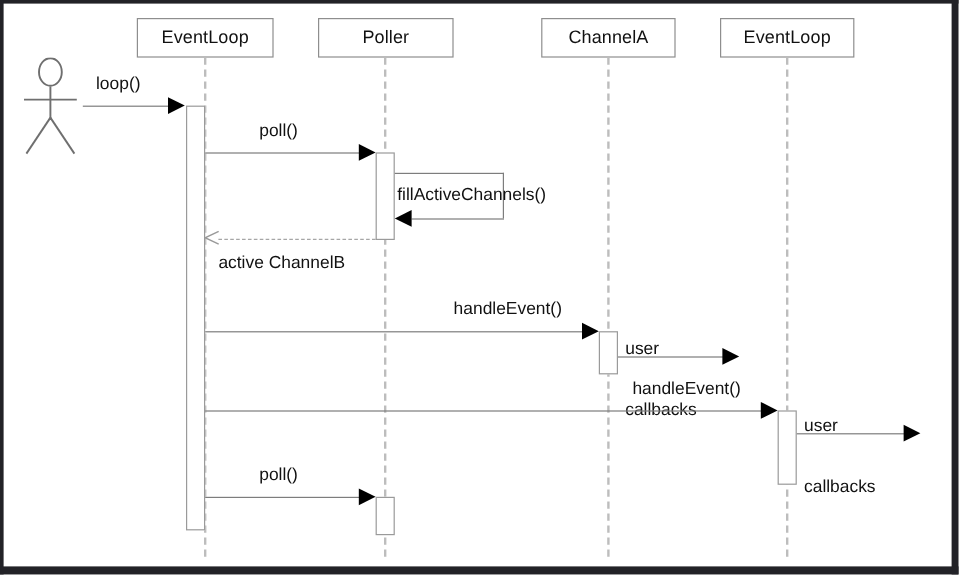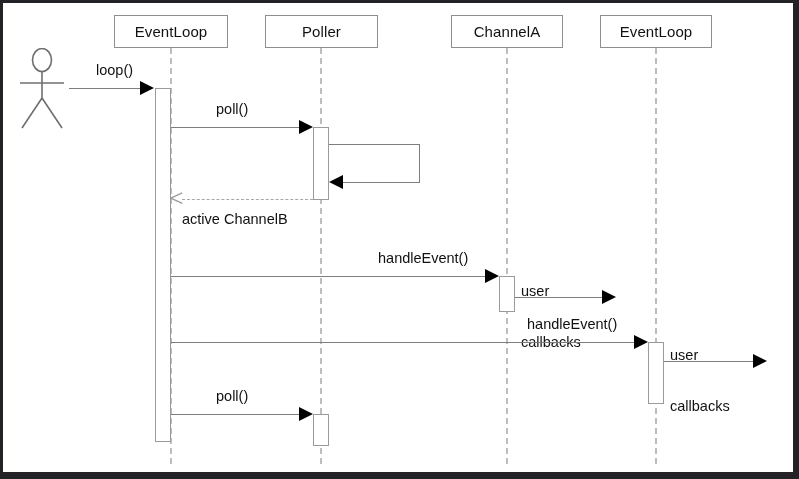--- a/index.html
+++ b/index.html
@@ -135,30 +135,31 @@
   <div class="lifeline" style="left:655px; top:48px; height:416px;"></div>
 
   <div class="activation" style="left:155px; top:88px;  width:16px; height:354px;"></div>
   <div class="activation" style="left:313px; top:127px; width:16px; height:73px;"></div>
   <div class="activation" style="left:499px; top:276px; width:16px; height:36px;"></div>
   <div class="activation" style="left:648px; top:342px; width:16px; height:62px;"></div>
   <div class="activation" style="left:313px; top:414px; width:16px; height:32px;"></div>
 
   <div class="msg-line" style="left:69px; top:88px; width:74px;"></div>
   <div class="arrow-head" style="left:140px; top:81px;"></div>
-  <div class="msg-label" style="left:96px; top:62px;">loop()</div>
+  <div class="msg-label" style="left:80px; top:62px;">loop()</div>
 
   <div class="msg-line" style="left:171px; top:127px; width:130px;"></div>
   <div class="arrow-head" style="left:299px; top:120px;"></div>
   <div class="msg-label" style="left:216px; top:101px;">poll()</div>
 
   <div class="msg-line" style="left:329px; top:144px; width:91px;"></div>
   <div class="vline" style="left:419px; top:144px; height:38px;"></div>
   <div class="msg-line" style="left:343px; top:182px; width:77px;"></div>
   <div class="arrow-head left" style="left:329px; top:175px;"></div>
+  <div class="msg-label" style="left:331px; top:155px;">fillActiveChannels()</div>
 
   <div class="msg-line dashed" style="left:182px; top:199px; width:131px;"></div>
   <svg class="arrow-open" style="left:170px; top:192px;" width="16" height="16" viewBox="0 0 16 16">
     <path d="M14 1 L1 7 L14 13" fill="none" stroke="#9a9a9a" stroke-width="1.4"></path>
   </svg>
   <div class="msg-label" style="left:182px; top:211px;">active ChannelB</div>
 
   <div class="msg-line" style="left:171px; top:276px; width:316px;"></div>
   <div class="arrow-head" style="left:485px; top:269px;"></div>
   <div class="msg-label" style="left:378px; top:250px;">handleEvent()</div>

